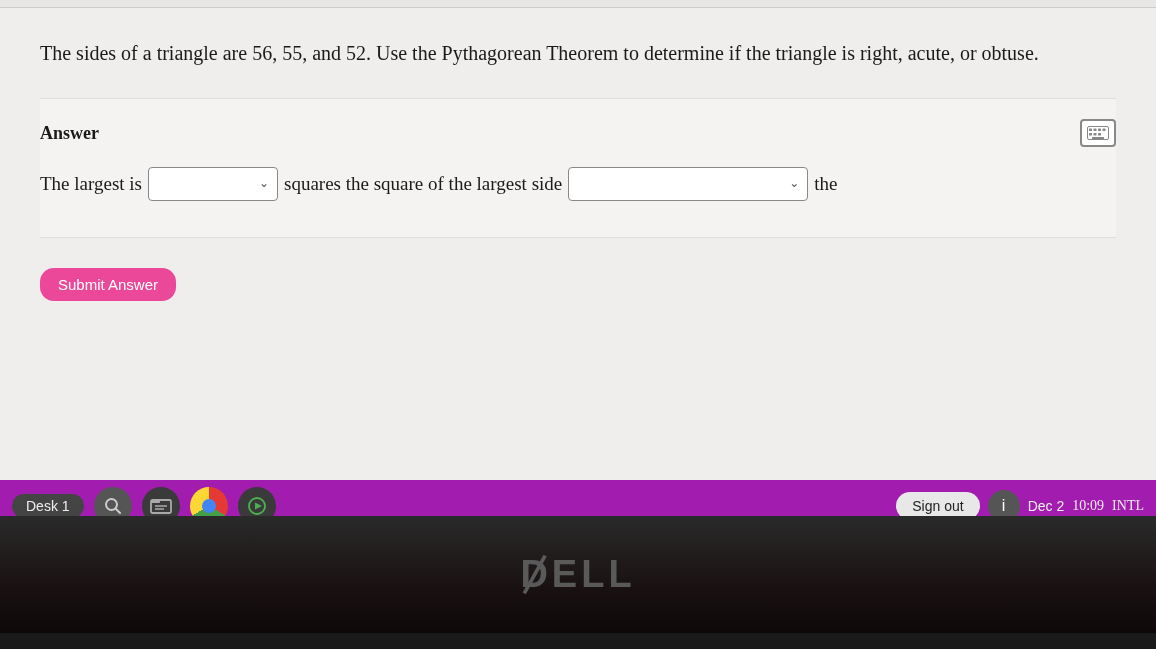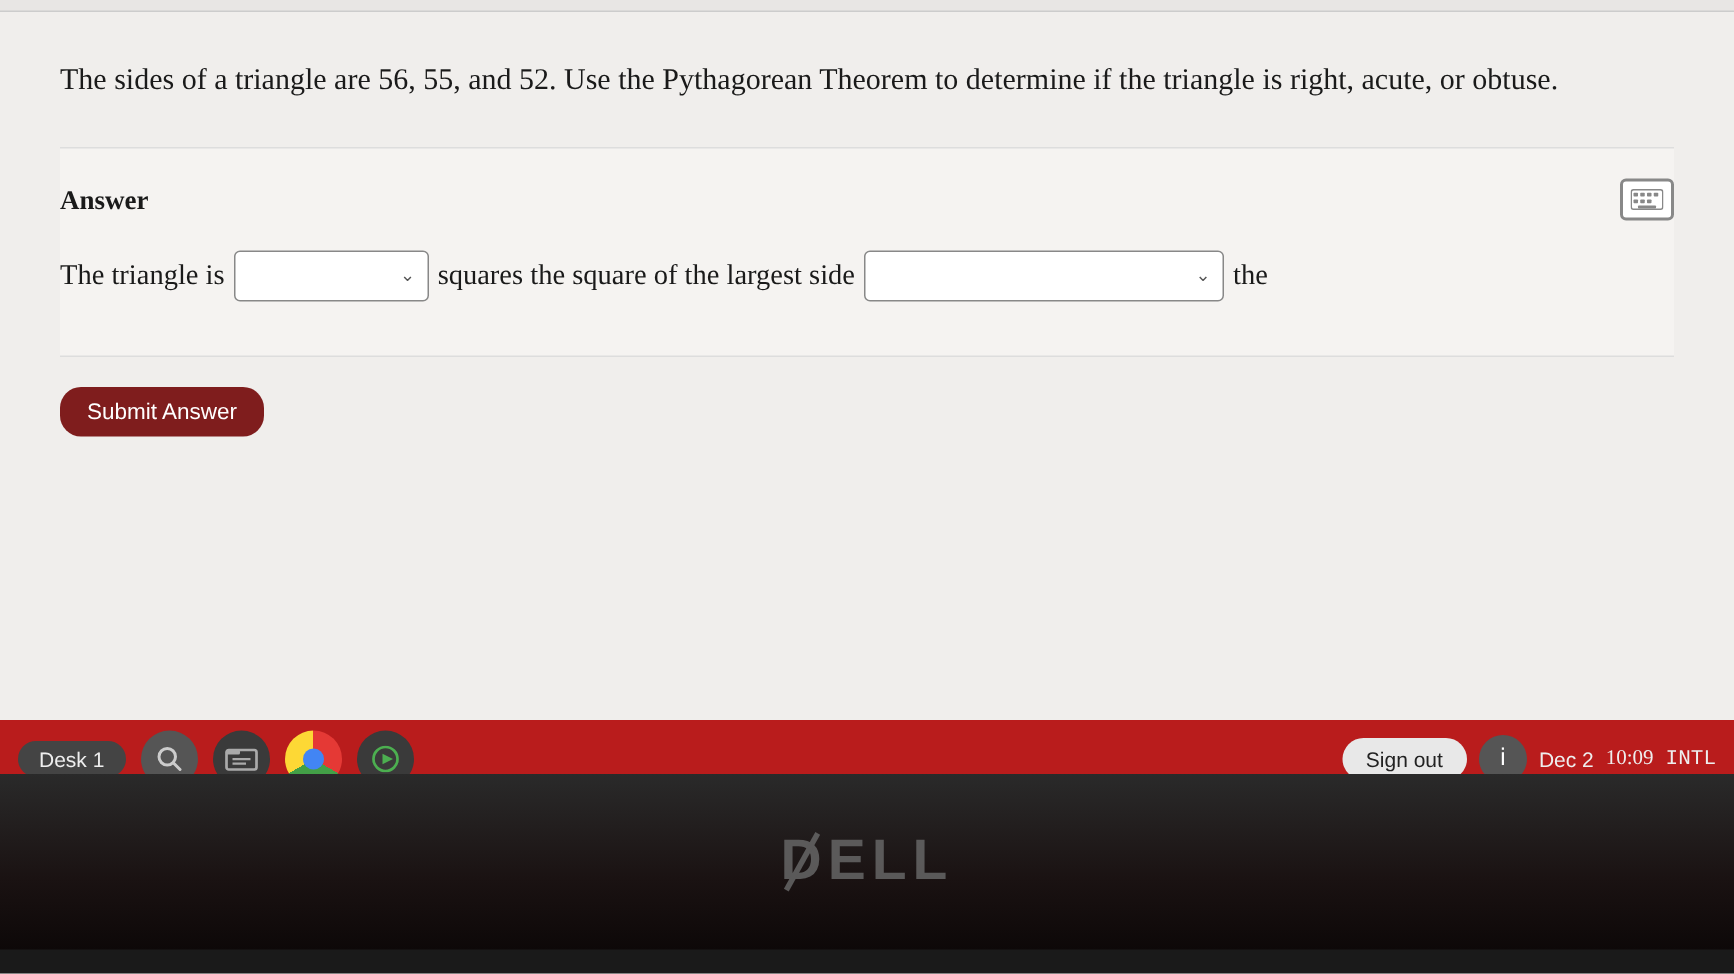--- a/index.html
+++ b/index.html
@@ -92,34 +92,35 @@
       min-width: 240px;
     }
 
     .dropdown-chevron {
       font-size: 12px;
       color: #555;
       margin-left: 8px;
     }
 
     .submit-btn {
-      background: #7f1d1d;
+      background: #ec4899;
       color: #fff;
       border: none;
       border-radius: 14px;
       padding: 8px 18px;
       font-size: 15px;
       cursor: pointer;
+      margin-top: 10px;
     }
 
     
     .taskbar {
       width: 100%;
       height: 52px;
-      background: #b91c1c;
+      background: #a21caf;
       display: flex;
       align-items: center;
       padding: 0 12px;
       position: absolute;
       bottom: 117px;
       left: 0;
       gap: 36px;
     }
 
     .taskbar-left {
@@ -204,21 +205,21 @@
 
     .taskbar-time {
       color: #eee;
       font-size: 14px;
       font-family: Liberation Serif, serif;
     }
 
     .taskbar-lang {
       color: #eee;
       font-size: 14px;
-      font-family: Liberation Mono, monospace;
+      font-family: Liberation Serif, serif;
     }
 
     
     .bottom-bezel {
       width: 100%;
       height: 117px;
       background: linear-gradient(180deg, #2a2a2a 0%, #1a1212 60%, #0d0808 100%);
       position: absolute;
       bottom: 16px;
       left: 0;
@@ -267,21 +268,21 @@
           <rect x="15.5" y="2.5" width="3" height="2.5" rx="0.5" fill="#888"></rect>
           <rect x="2" y="7" width="3" height="2.5" rx="0.5" fill="#888"></rect>
           <rect x="6.5" y="7" width="3" height="2.5" rx="0.5" fill="#888"></rect>
           <rect x="11" y="7" width="3" height="2.5" rx="0.5" fill="#888"></rect>
           <rect x="5" y="11" width="12" height="2" rx="0.5" fill="#888"></rect>
         </svg>
       </div>
     </div>
 
     <div class="answer-row">
-      <span>The triangle is</span>
+      <span>The largest is</span>
       <div class="dropdown-select">
         <span></span>
         <span class="dropdown-chevron">⌄</span>
       </div>
       <span>squares the square of the largest side</span>
       <div class="dropdown-select dropdown-select-large">
         <span></span>
         <span class="dropdown-chevron">⌄</span>
       </div>
       <span>the</span>

